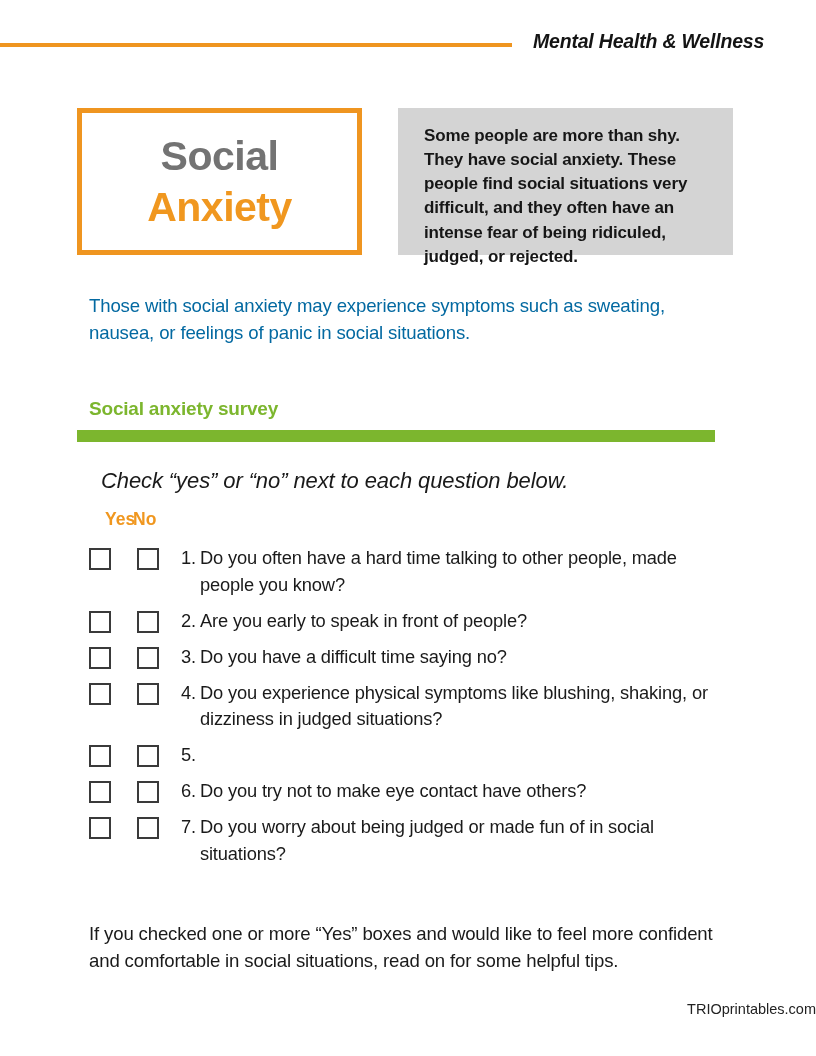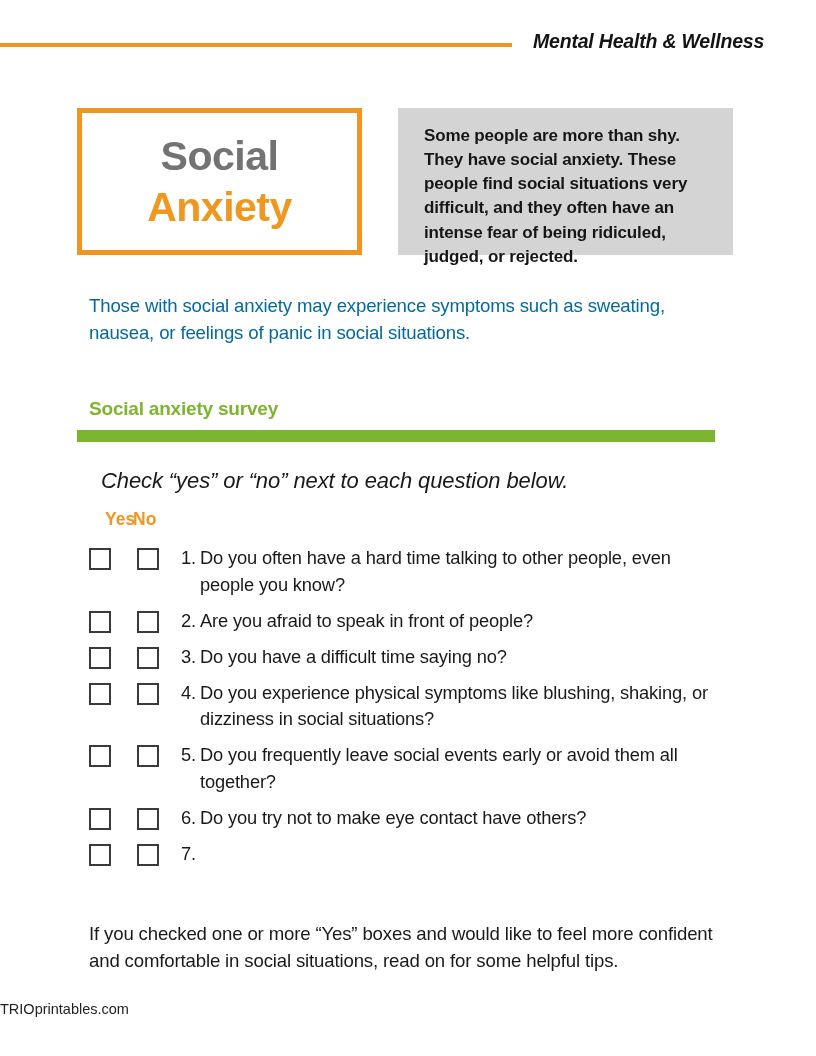--- a/index.html
+++ b/index.html
@@ -191,21 +191,21 @@
     line-height: 1.47;
     color: #1a1a1a;
     letter-spacing: -0.15px;
   }
 
   .footer {
     position: absolute;
     left: 0;
     top: 1001px;
     width: 816px;
-    text-align: left;
+    text-align: right;
     font-size: 14.5px;
     color: #222222;
   }
 </style>
 </head>
 <body>
 
 <div class="header">
   <div class="header-rule"></div>
   <div class="header-title">Mental Health &amp; Wellness</div>
@@ -230,54 +230,54 @@
 <div class="column-labels">
   <div class="col-label yes">Yes</div>
   <div class="col-label no">No</div>
 </div>
 
 <div class="question-list" id="question-list">
     <div class="question-row">
       <div class="checkbox yes"></div>
       <div class="checkbox no"></div>
       <div class="q-number">1.</div>
-      <div class="q-text">Do you often have a hard time talking to other people, even people you know?</div>
+      <div class="q-text">Do you often have a hard time talking to other people, made people you know?</div>
     </div>
     <div class="question-row">
       <div class="checkbox yes"></div>
       <div class="checkbox no"></div>
       <div class="q-number">2.</div>
-      <div class="q-text">Are you afraid to speak in front of people?</div>
+      <div class="q-text">Are you early to speak in front of people?</div>
     </div>
     <div class="question-row">
       <div class="checkbox yes"></div>
       <div class="checkbox no"></div>
       <div class="q-number">3.</div>
       <div class="q-text">Do you have a difficult time saying no?</div>
     </div>
     <div class="question-row">
       <div class="checkbox yes"></div>
       <div class="checkbox no"></div>
       <div class="q-number">4.</div>
-      <div class="q-text">Do you experience physical symptoms like blushing, shaking, or dizziness in social situations?</div>
+      <div class="q-text">Do you experience physical symptoms like blushing, shaking, or dizziness in judged situations?</div>
     </div>
     <div class="question-row">
       <div class="checkbox yes"></div>
       <div class="checkbox no"></div>
       <div class="q-number">5.</div>
-      <div class="q-text">Do you frequently leave social events early or avoid them all together?</div>
     </div>
     <div class="question-row">
       <div class="checkbox yes"></div>
       <div class="checkbox no"></div>
       <div class="q-number">6.</div>
       <div class="q-text">Do you try not to make eye contact have others?</div>
     </div>
     <div class="question-row">
       <div class="checkbox yes"></div>
       <div class="checkbox no"></div>
       <div class="q-number">7.</div>
+      <div class="q-text">Do you worry about being judged or made fun of in social situations?</div>
     </div>
   </div>
 
 <div class="closing-text">If you checked one or more “Yes” boxes and would like to feel more confident and comfortable in social situations, read on for some helpful tips.</div>
 
 <div class="footer">TRIOprintables.com</div>
 
 </body></html>

